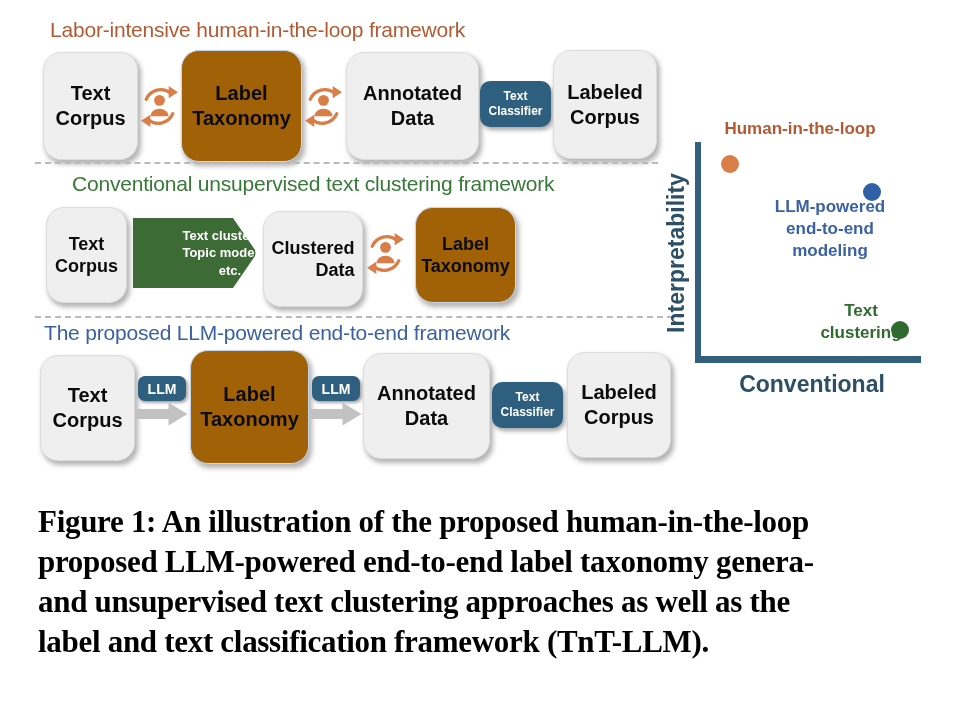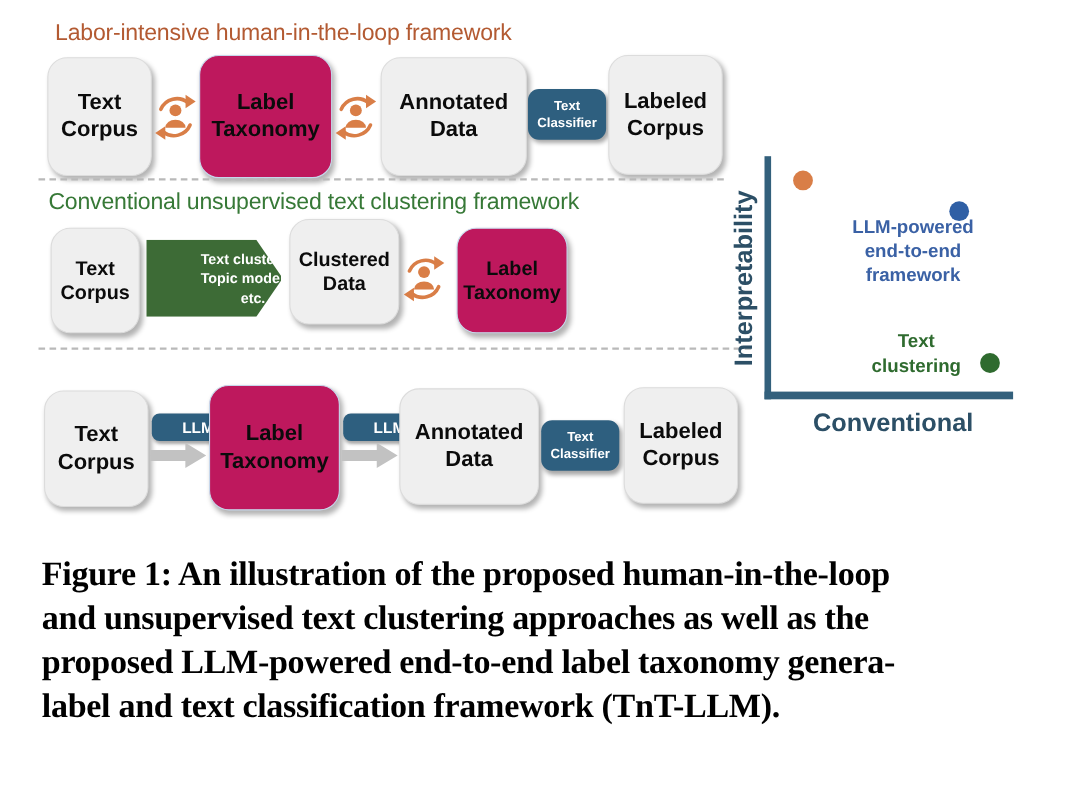--- a/index.html
+++ b/index.html
@@ -1,38 +1,38 @@
 <!DOCTYPE html>
 <html><head>
 <meta charset="utf-8">
 <style>
   html,body{margin:0;padding:0;background:#ffffff;}
   #fig{position:relative;width:980px;height:728px;background:#ffffff;overflow:hidden;
        font-family:"Liberation Sans",sans-serif;}
 
   .sec-title{position:absolute;font-weight:400;font-size:21px;letter-spacing:-0.2px;white-space:nowrap;}
   .t-orange{color:#B35A32;}
-  .t-green{color:#377937;}
+  .t-green{color:#377937;margin-left:28px;}
   .t-blue{color:#3A61A5;}
 
   .box{position:absolute;background:#EFEFEF;border:1px solid #DCDCDC;border-radius:18px;
        box-shadow:2.5px 3.5px 5px rgba(0,0,0,0.30);
        display:flex;align-items:center;justify-content:center;text-align:center;
        font-weight:700;color:#0b0b0b;white-space:pre-line;line-height:1.25;}
-  .box.blue{background:#be185d;border-color:#C7D7EB;text-align:center;}
+  .box.blue{background:#a16207;border-color:#C7D7EB;text-align:center;}
   .fs20{font-size:20px;}
   .fs18{font-size:18px;}
 
   .badge{position:absolute;background:#2E5F7F;color:#ffffff;border-radius:10px;
          display:flex;align-items:center;justify-content:center;text-align:center;
          font-weight:600;white-space:pre-line;line-height:1.25;font-size:12px;
          box-shadow:2px 3px 4px rgba(0,0,0,0.35);}
   .llm-badge{position:absolute;background:#2E5F7F;color:#fff;border-radius:7px;
          display:flex;align-items:center;justify-content:center;font-weight:700;font-size:14px;
-         box-shadow:1.5px 2px 3px rgba(0,0,0,0.35);padding-left:18px;}
+         box-shadow:1.5px 2px 3px rgba(0,0,0,0.35);}
 
   .divider{position:absolute;border-top:2px dashed #B9B9B9;height:0;}
 
   .icon-abs{position:absolute;}
 
   .chevron-label{position:absolute;left:0;top:0;bottom:0;width:104px;
          display:flex;align-items:center;justify-content:center;text-align:center;
          color:#fff;font-weight:600;font-size:13px;line-height:1.35;white-space:pre-line;padding-left:45px;}
 
   
@@ -102,39 +102,40 @@
 
   <div class="icon-abs" style="left:133px;top:218px;width:124px;height:70px;">
     <svg width="124" height="70" viewBox="0 0 124 70" style="position:absolute;left:0;top:0;">
       <path d="M0 0 H100 L124 35 L100 70 H0 Z" fill="#3D6B36"></path>
     </svg>
     <div class="chevron-label">Text clustering,
 Topic modeling
 etc.</div>
   </div>
 
-  <div class="box fs18" style="left:263px;top:199px;width:98px;height:94px;">Clustered
+  <div class="box fs18" style="left:263px;top:211px;width:98px;height:94px;text-align:right;">Clustered
 Data</div>
 
   <svg class="icon-abs" style="left:363px;top:231px;" width="45" height="45" viewBox="0 0 44 44">
     <g stroke="#D97E47" stroke-width="3.2" fill="none" stroke-linecap="round">
       <path d="M9 15 A 15.5 15.5 0 0 1 33 9"></path>
       <path d="M35 29 A 15.5 15.5 0 0 1 11 35"></path>
     </g>
     <path d="M31 2 L40 8 L31 14 Z" fill="#D97E47"></path>
     <path d="M13 30 L4 36 L13 42 Z" fill="#D97E47"></path>
     <circle cx="22" cy="16" r="5.3" fill="#D97E47"></circle>
     <path d="M13 31.5 a9 7.2 0 0 1 18 0 z" fill="#D97E47"></path>
   </svg>
 
   <div class="box blue fs18" style="left:415px;top:207px;width:99px;height:94px;">Label
 Taxonomy</div>
 
   <div class="divider" style="left:35px;top:316px;width:648px;"></div>
 
+  <div class="sec-title t-blue" style="left:44px;top:321px;">The proposed LLM-powered end-to-end framework</div>
 
   <div class="box fs20" style="left:40px;top:355px;width:93px;height:104px;">Text
 Corpus</div>
 
   <div class="llm-badge" style="left:138px;top:376px;width:48px;height:25px;">LLM</div>
   <svg class="icon-abs" style="left:136px;top:402px;" width="53" height="24" viewBox="0 0 52 24">
     <path d="M0 7 H32 V0.5 L51 12 L32 23.5 V17 H0 Z" fill="#C2C2C2"></path>
   </svg>
 
   <div class="box blue fs20" style="left:190px;top:350px;width:117px;height:112px;">Label
@@ -147,36 +148,37 @@
 
   <div class="box fs20" style="left:363px;top:353px;width:125px;height:104px;">Annotated
 Data</div>
 
   <div class="badge" style="left:492px;top:382px;width:71px;height:46px;">Text
 Classifier</div>
 
   <div class="box fs20" style="left:567px;top:352px;width:102px;height:104px;">Labeled
 Corpus</div>
 
+  <div class="plot-label t-orange" style="left:800px;top:129px;font-size:17px;">Human-in-the-loop</div>
 
   <div class="axis" style="left:695px;top:142px;width:6px;height:221px;"></div>
   <div class="axis" style="left:695px;top:356px;width:226px;height:7px;"></div>
 
   <div class="axis-label rot" style="left:676px;top:253px;">Interpretability</div>
   <div class="axis-label" style="left:812px;top:384px;">Conventional</div>
 
   <div class="dot" style="left:721px;top:155px;background:#D97E47;"></div>
   <div class="dot" style="left:863px;top:183px;background:#2F5FA5;"></div>
   <div class="dot" style="left:891px;top:321px;background:#2F6B2F;"></div>
 
   <div class="plot-label t-blue" style="left:830px;top:229px;font-size:17px;">LLM-powered
-end-to-end framework</div>
+end-to-end modeling</div>
   <div class="plot-label t-green" style="left:833px;top:322px;font-size:17px;color:#2F6B2F;">Text
 clustering</div>
 
   <div class="caption">
     <div>Figure 1: An illustration of the proposed human-in-the-loop</div>
+    <div>proposed LLM-powered end-to-end label taxonomy genera-</div>
     <div>and unsupervised text clustering approaches as well as the</div>
-    <div>proposed LLM-powered end-to-end label taxonomy genera-</div>
     <div>label and text classification framework (TnT-LLM).</div>
   </div>
 
 </div>
 
 </body></html>

